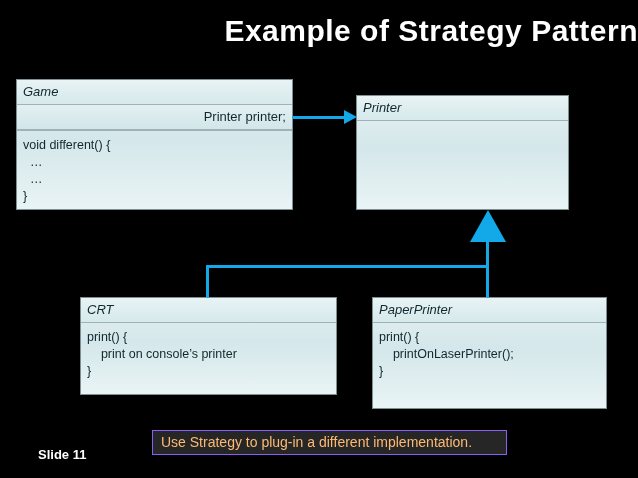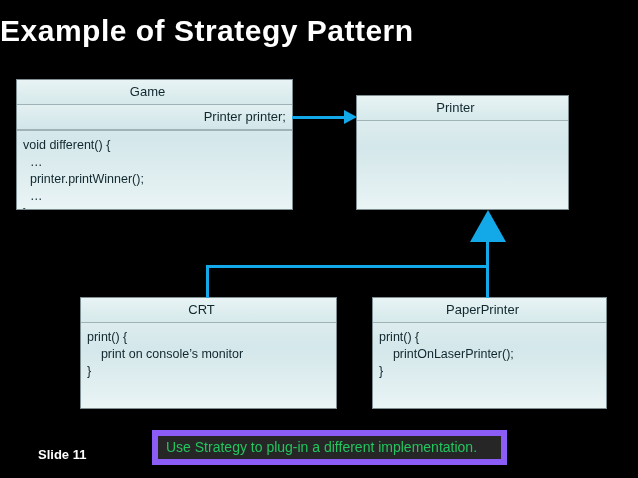--- a/index.html
+++ b/index.html
@@ -15,45 +15,46 @@
     overflow: hidden;
     font-family: "Liberation Sans", sans-serif;
   }
 
   
   #slide-title {
     position: absolute;
     left: 0;
     top: 14px;
     width: 638px;
-    text-align: left;
+    text-align: right;
     color: #ffffff;
     font-size: 30px;
     font-weight: bold;
     letter-spacing: 0.5px;
     white-space: nowrap;
   }
 
   
   .uml-box {
     position: absolute;
     box-sizing: border-box;
     border: 1px solid #7e8f93;
     background: linear-gradient(180deg, #e7f2f3 0%, #d4e7ea 45%, #e9f4f5 100%);
     color: #10282e;
     overflow: hidden;
   }
   .uml-header {
     position: relative;
     box-sizing: border-box;
-    text-align: center;
+    text-align: left;
     font-size: 13px;
     padding: 4px 20px 5px 6px;
     background: linear-gradient(180deg, #e8f3f4 0%, #d6e9eb 100%);
     border-bottom: 1px solid #9fb2b6;
+    font-style: italic;
   }
   .uml-attr {
     position: relative;
     box-sizing: border-box;
     text-align: right;
     font-size: 13px;
     padding: 4px 6px 5px 6px;
     background: linear-gradient(180deg, #e3f0f2 0%, #d2e6e9 100%);
     border-bottom: 2px solid #9fb2b6;
   }
@@ -64,21 +65,21 @@
     line-height: 17px;
     text-align: left;
   }
   .uml-body .ln {
     white-space: pre;
   }
 
   
   #box-game      { left: 16px;  top: 79px;  width: 277px; height: 131px; }
   #box-printer   { left: 356px; top: 95px;  width: 213px; height: 115px; }
-  #box-crt       { left: 80px;  top: 297px; width: 257px; height: 112px; }
+  #box-crt       { left: 80px;  top: 297px; width: 257px; height: 98px; }
   #box-paper     { left: 372px; top: 297px; width: 235px; height: 112px; }
 
   
   .conn {
     position: absolute;
     background: #13a9e8;
   }
   
   #assoc-line { left: 292px; top: 116px; width: 55px; height: 3px; }
   #assoc-head {
@@ -104,22 +105,22 @@
   #inherit-right { left: 486px; top: 265px;  width: 3px;  height: 33px; }
 
   
   #caption {
     position: absolute;
     left: 152px;
     top: 430px;
     width: 355px;
     box-sizing: border-box;
     background: #262626;
-    border: 6px solid #8b5cf6;
-    color: #22c55e;
+    border: 1px solid #8b5cf6;
+    color: #fdba74;
     font-size: 14px;
     padding: 3px 8px 4px 8px;
     white-space: nowrap;
   }
 
   
   #slide-number {
     position: absolute;
     left: 38px;
     top: 447px;
@@ -134,35 +135,34 @@
 <div id="slide">
 
   <div id="slide-title">Example of Strategy Pattern</div>
 
   <div class="uml-box" id="box-game">
     <div class="uml-header">Game</div>
     <div class="uml-attr">Printer printer;</div>
     <div class="uml-body">
       <div class="ln">void different() {</div>
       <div class="ln">  …</div>
-      <div class="ln">  printer.printWinner();</div>
       <div class="ln">  …</div>
       <div class="ln">}</div>
     </div>
   </div>
 
   <div class="uml-box" id="box-printer">
     <div class="uml-header">Printer</div>
   </div>
 
   <div class="uml-box" id="box-crt">
     <div class="uml-header">CRT</div>
     <div class="uml-body">
       <div class="ln">print() {</div>
-      <div class="ln">    print on console’s monitor</div>
+      <div class="ln">    print on console’s printer</div>
       <div class="ln">}</div>
     </div>
   </div>
 
   <div class="uml-box" id="box-paper">
     <div class="uml-header">PaperPrinter</div>
     <div class="uml-body">
       <div class="ln">print() {</div>
       <div class="ln">    printOnLaserPrinter();</div>
       <div class="ln">}</div>

